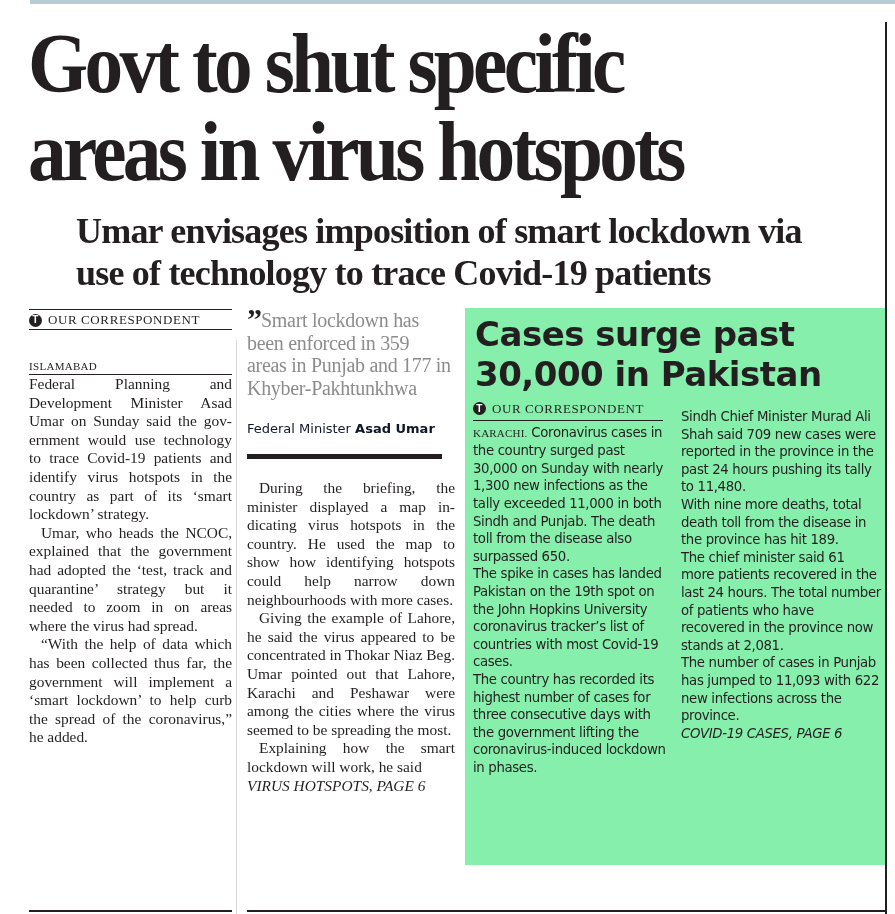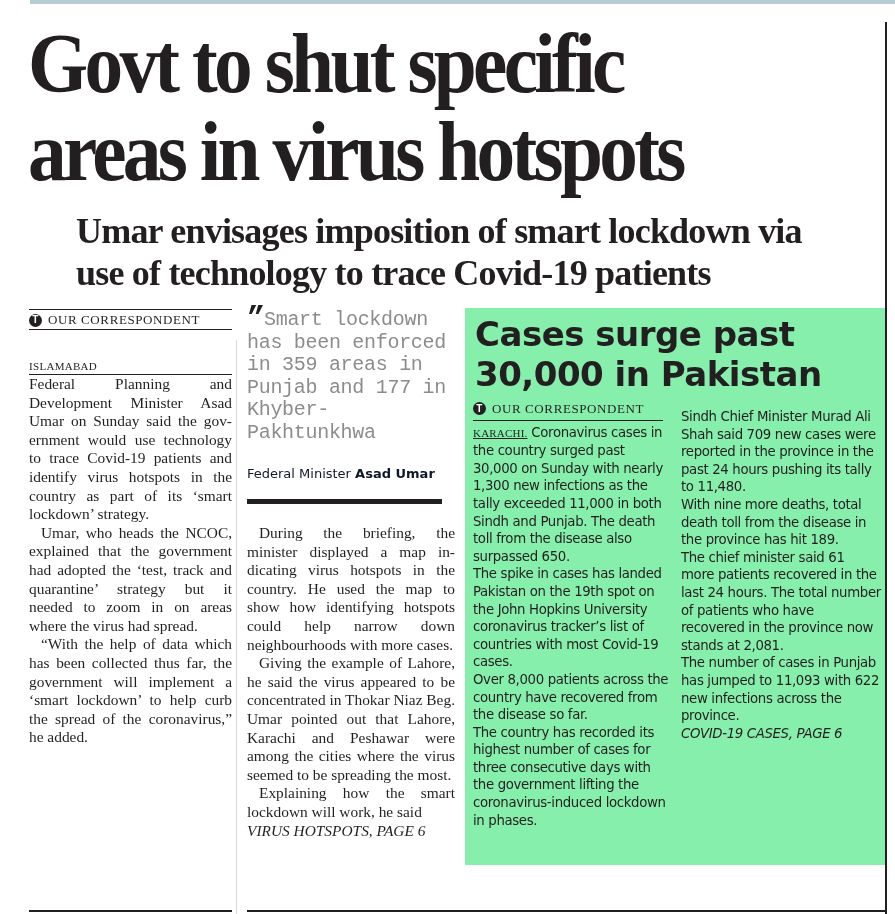--- a/index.html
+++ b/index.html
@@ -30,38 +30,38 @@
   .t-logo { width: 13px; height: 13px; border-radius: 50%; background: #231f20; color: #fff;
     font-size: 10px; font-weight: bold; display: flex; align-items: center; justify-content: center;
     font-family: "Liberation Sans", sans-serif; line-height: 1; }
   .dateline { font-family: "Liberation Serif", serif; font-size: 11px; letter-spacing: 0.3px; padding: 2px 0 2px; margin-top: 28px; }
   .body-serif { font-family: Liberation Serif, serif; font-size: 15.4px; line-height: 18.6px; text-align: justify; hyphens: manual; color: #231f20; }
   .body-serif p { text-indent: 0; }
   .body-serif p.ind { text-indent: 12px; }
 
   
   .col2 { position: absolute; left: 247px; top: 309px; width: 205px; }
-  .pull-quote { font-family: Liberation Mono, monospace; font-size: 20px; line-height: 22.5px; color: #8c8c8c; letter-spacing: -0.3px; }
+  .pull-quote { font-family: Liberation Serif, serif; font-size: 20px; line-height: 22.5px; color: #8c8c8c; letter-spacing: -0.3px; }
   .quote-mark { color: #231f20; font-weight: bold; font-size: 30px; line-height: 18px; vertical-align: -2px; margin-right: 2px; letter-spacing: -3px; }
   .quote-attr { margin-top: 22px; font-family: "DejaVu Sans", sans-serif; font-size: 13px; color: #0f172a; }
   .quote-attr b { font-weight: bold; }
   .quote-rule { margin-top: 18px; height: 5px; background: #231f20; width: 195px; }
   .col2 .body-serif { margin-top: 20px; width: 208px; }
 
   .col-divider { position: absolute; left: 236px; top: 340px; width: 1px; height: 574px; background: #d8d8d8; }
 
   
   .box { position: absolute; left: 465px; top: 308px; width: 420px; height: 557px; background: #86efac; }
   .box-headline { position: absolute; left: 10px; top: 6px; font-family: "DejaVu Sans", sans-serif; font-weight: bold;
     font-size: 34px; line-height: 40px; color: #231f20; letter-spacing: -0.5px; }
   .box-col { position: absolute; top: 92px; width: 196px; font-family: "DejaVu Sans", sans-serif; font-size: 13.3px; line-height: 17.6px; color: #231f20; letter-spacing: -0.35px; }
   .box-col.left { left: 8px; }
   .box-col.right { left: 216px; top: 100px; width: 200px; }
   .box .byline { padding: 0 0 2px; border-bottom: 1px solid #231f20; width: 190px; margin-bottom: 3px; }
-  .dateline-inline { font-family: "Liberation Serif", serif; font-size: 11px; letter-spacing: 0.2px; text-decoration: underline; }
+  .dateline-inline { font-family: "Liberation Serif", serif; font-size: 11px; letter-spacing: 0.2px; }
   .jump { font-style: italic; }
 
   .bottom-rule-1 { position: absolute; left: 29px; top: 910px; width: 203px; height: 2px; background: #231f20; }
   .bottom-rule-2 { position: absolute; left: 247px; top: 910px; width: 638px; height: 2px; background: #231f20; }
 </style>
 </head>
 <body>
 
 <div class="top-bar"></div>
 <div class="right-rule"></div>
@@ -116,21 +116,20 @@
     <div>Cases surge past</div>
     <div>30,000 in Pakistan</div>
   </h2>
   <div class="box-col left">
     <div class="byline">
       <span class="t-logo">T</span>
       <span>OUR CORRESPONDENT</span>
     </div>
     <p><span class="dateline-inline">KARACHI.</span> <span>Coronavirus cases in the country surged past 30,000 on Sunday with nearly 1,300 new infections as the tally exceeded 11,000 in both Sindh and Punjab. The death toll from the disease also surpassed 650.</span></p>
     <p>The spike in cases has landed Pakistan on the 19th spot on the John Hopkins University coronavirus tracker’s list of countries with most Covid-19 cases.</p>
-    <p>Over 8,000 patients across the country have recovered from the disease so far.</p>
     <p>The country has recorded its highest number of cases for three consecutive days with the government lifting the coronavirus-induced lockdown in phases.</p>
   </div>
   <div class="box-col right">
     <p>Sindh Chief Minister Murad Ali Shah said 709 new cases were reported in the province in the past 24 hours pushing its tally to 11,480.</p>
     <p>With nine more deaths, total death toll from the disease in the province has hit 189.</p>
     <p>The chief minister said 61 more patients recovered in the last 24 hours. The total number of patients who have recovered in the province now stands at 2,081.</p>
     <p>The number of cases in Punjab has jumped to 11,093 with 622 new infec­tions across the province.</p>
     <p class="jump">COVID-19 CASES, PAGE 6</p>
   </div>
 </div>

